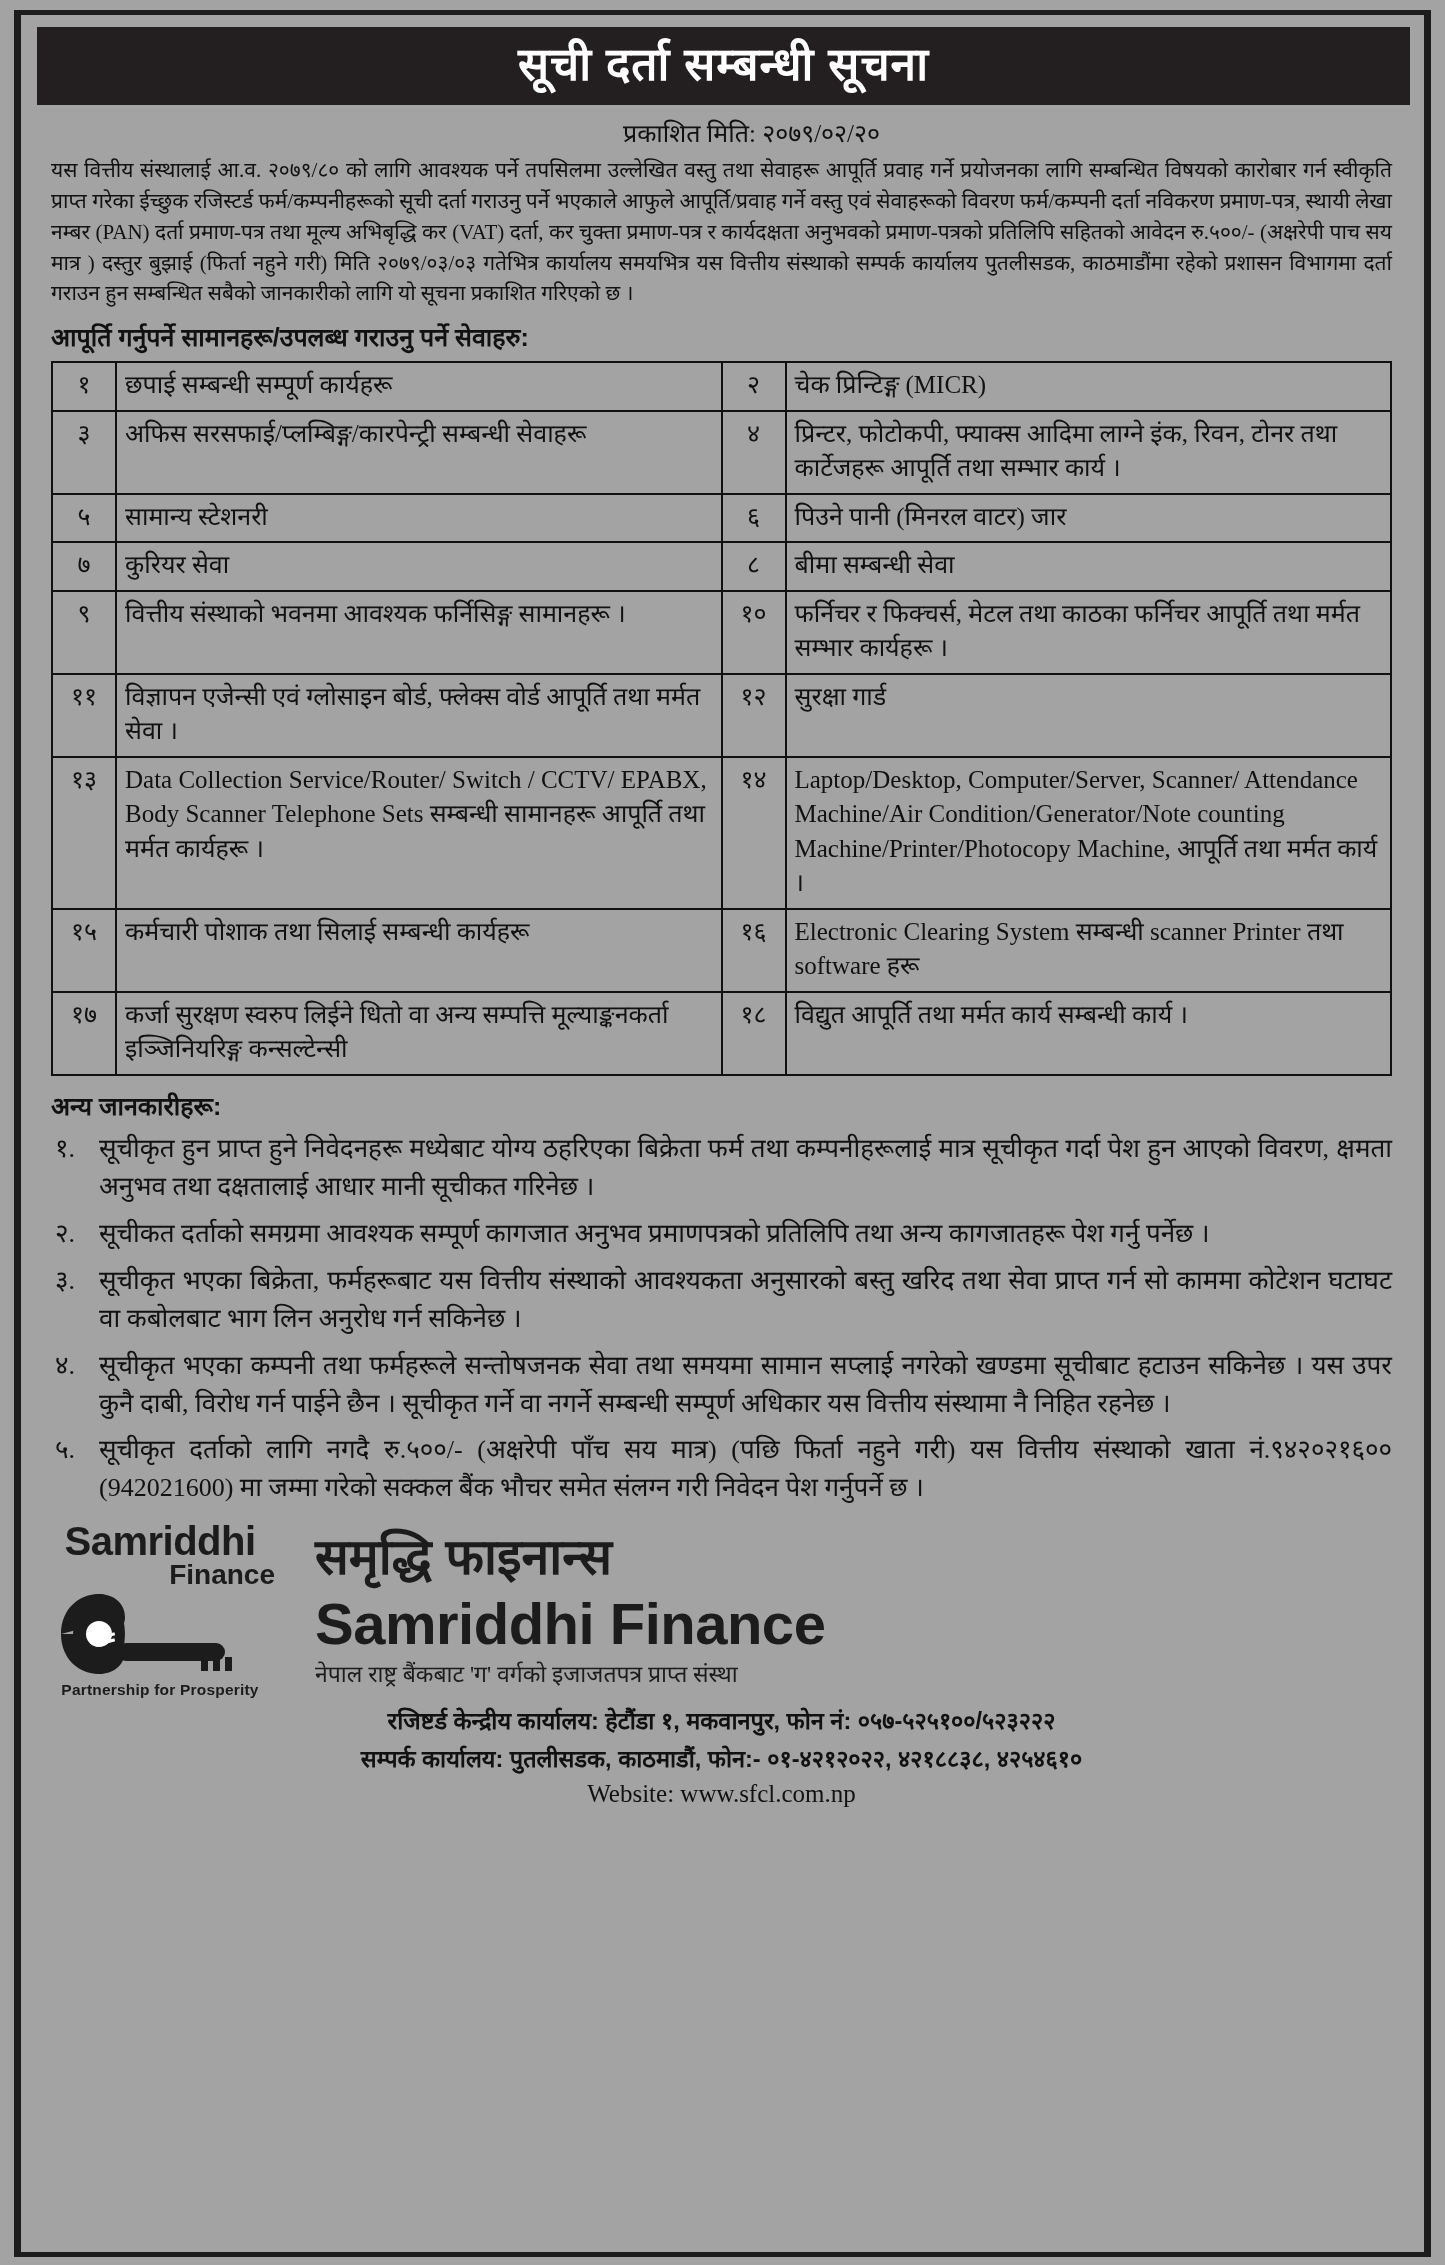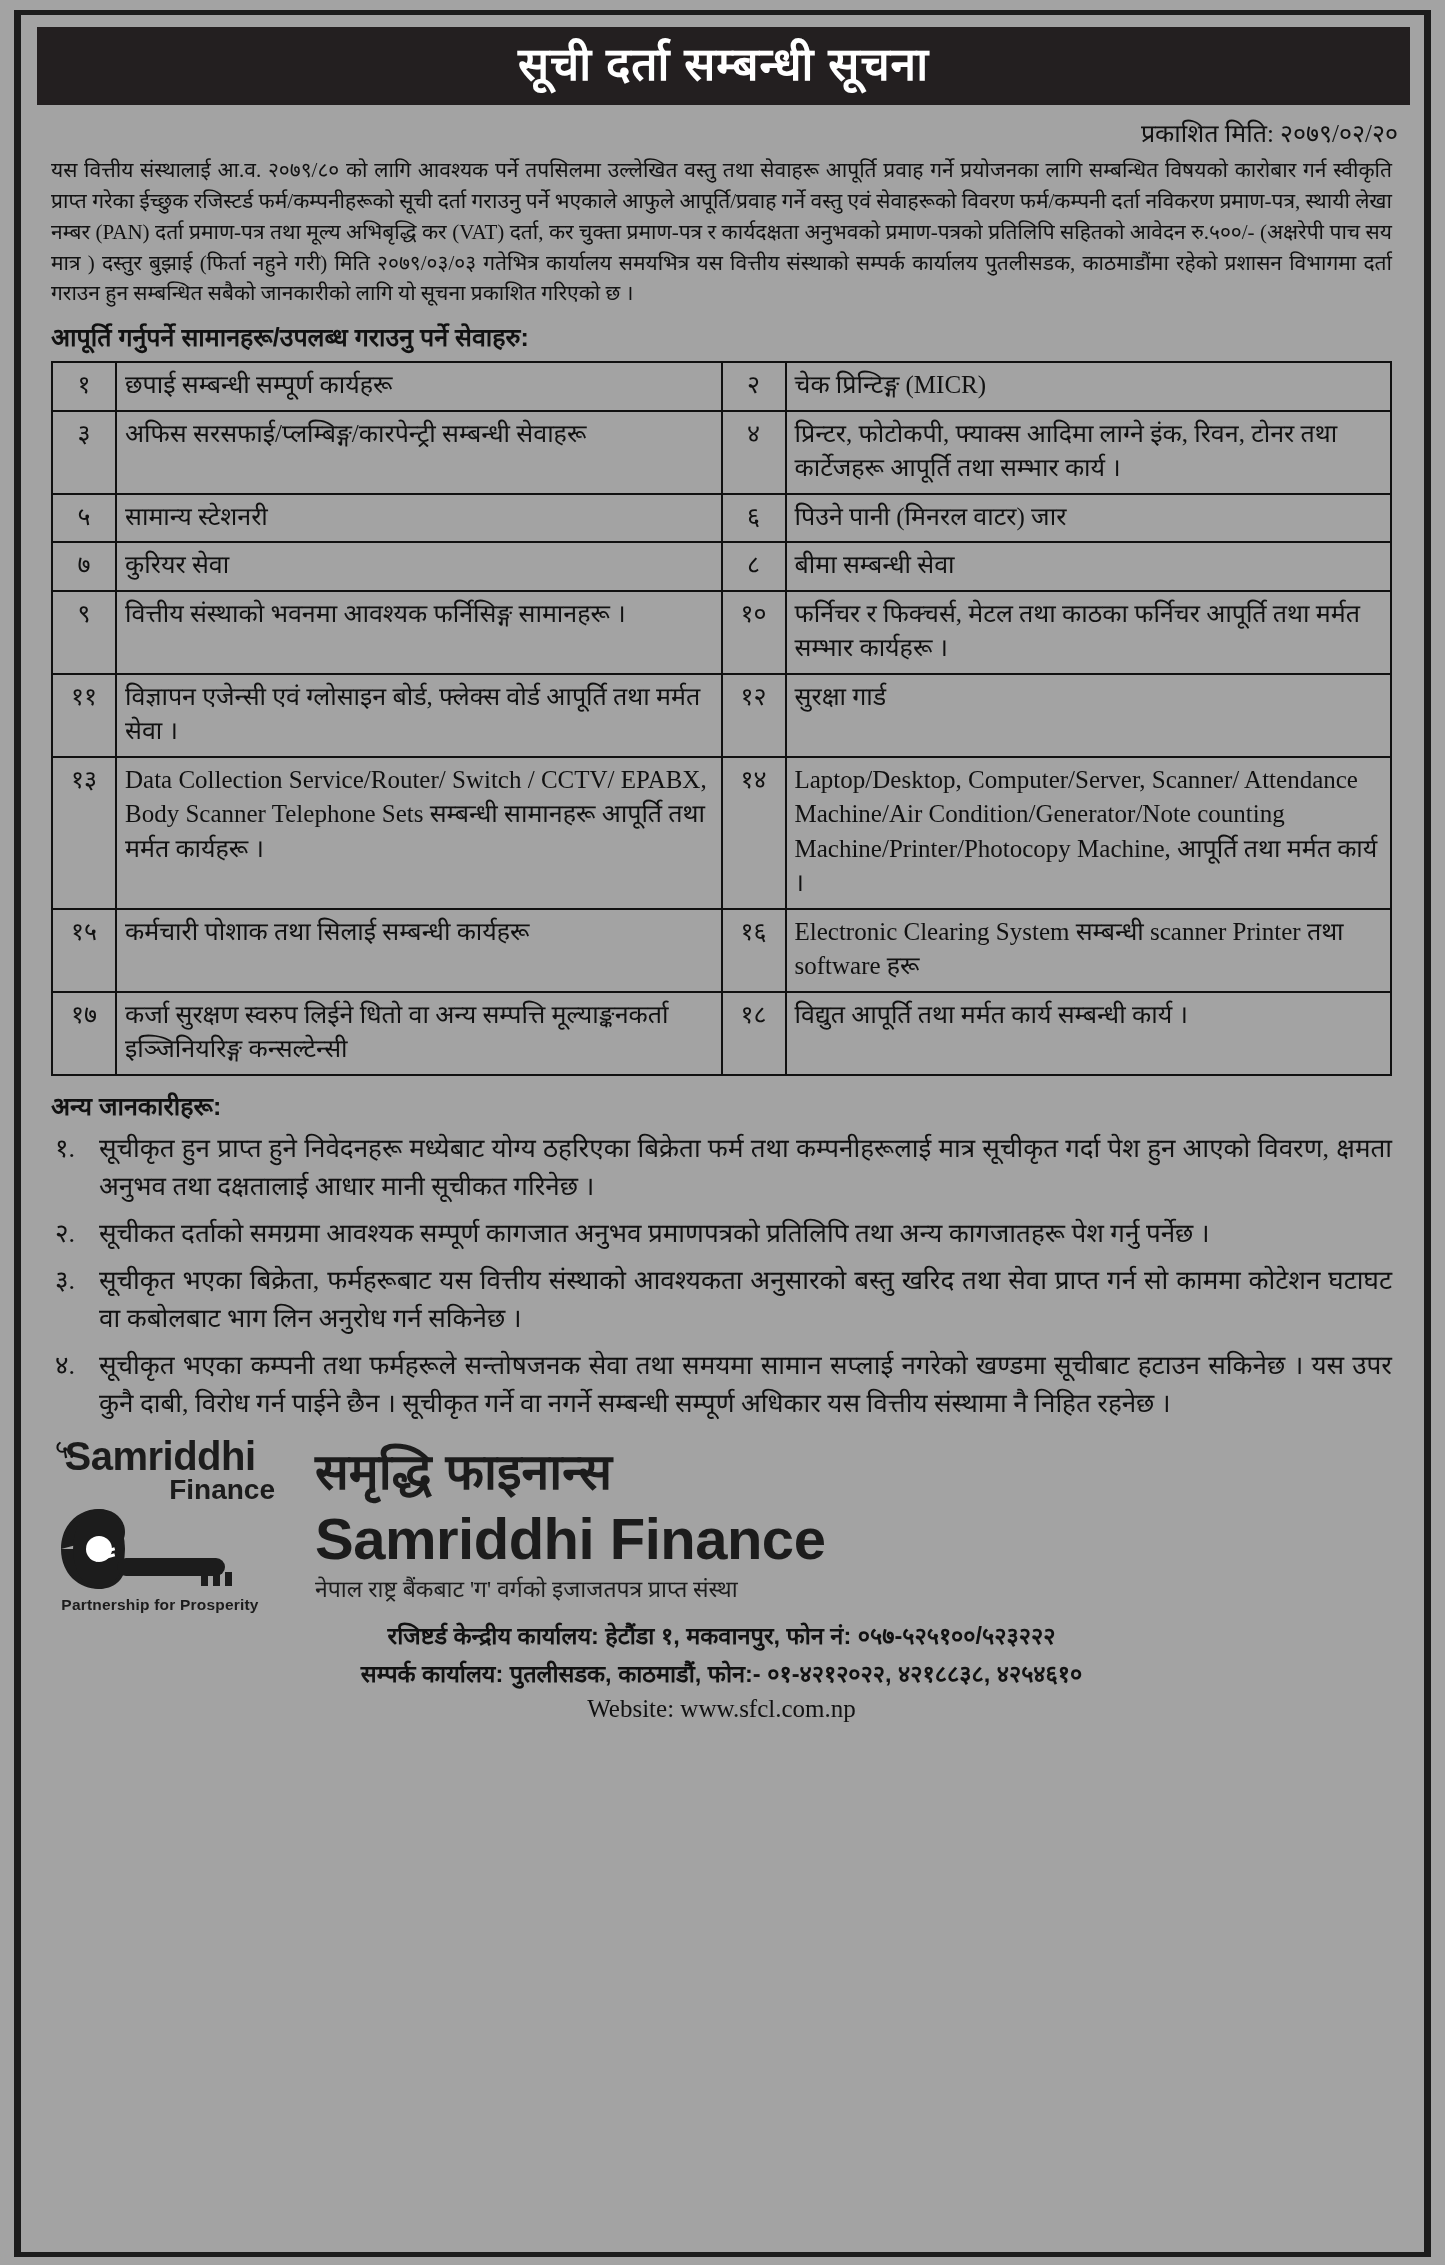--- a/index.html
+++ b/index.html
@@ -44,21 +44,21 @@
     margin: 6px 6px 0 6px;
   }
   .banner-title {
     font-family: "Liberation Sans", "DejaVu Sans", sans-serif;
     font-weight: bold;
     font-size: 46px;
     letter-spacing: 1px;
     line-height: 1.0;
   }
   .pub-date {
-    text-align: right;
+    text-align: center;
     font-size: 25px;
     margin: 10px 0 4px 0;
     padding-left: 60px;
   }
 
   
   .intro {
     font-size: 21px;
     line-height: 1.47;
     text-align: justify;
@@ -284,20 +284,21 @@
         <li>
           <span class="marker">३.</span>
           <span>सूचीकृत भएका बिक्रेता, फर्महरूबाट यस वित्तीय संस्थाको आवश्यकता अनुसारको बस्तु खरिद तथा सेवा प्राप्त गर्न सो काममा कोटेशन घटाघट वा कबोलबाट भाग लिन अनुरोध गर्न सकिनेछ ।</span>
         </li>
         <li>
           <span class="marker">४.</span>
           <span>सूचीकृत भएका कम्पनी तथा फर्महरूले सन्तोषजनक सेवा तथा समयमा सामान सप्लाई नगरेको खण्डमा सूचीबाट हटाउन सकिनेछ । यस उपर कुनै दाबी, विरोध गर्न पाईने छैन । सूचीकृत गर्ने वा नगर्ने सम्बन्धी सम्पूर्ण अधिकार यस वित्तीय संस्थामा नै निहित रहनेछ ।</span>
         </li>
         <li>
           <span class="marker">५.</span>
+          <span>सूचीकृत दर्ताको लागि नगदै रु.५००/- (अक्षरेपी पाँच सय मात्र) (पछि फिर्ता नहुने गरी) यस वित्तीय संस्थाको खाता नं.९४२०२१६०० (942021600) मा जम्मा गरेको सक्कल बैंक भौचर समेत संलग्न गरी निवेदन पेश गर्नुपर्ने छ ।</span>
         </li>
       </ol>
 
       <div class="footer">
         <div class="brand-row">
           <div class="logo-mark">
             <div class="logo-word">Samriddhi</div>
             <div class="logo-sub">Finance</div>
             <div class="logo-key">
               <svg width="210" height="86" viewBox="0 0 210 86" aria-hidden="true">

